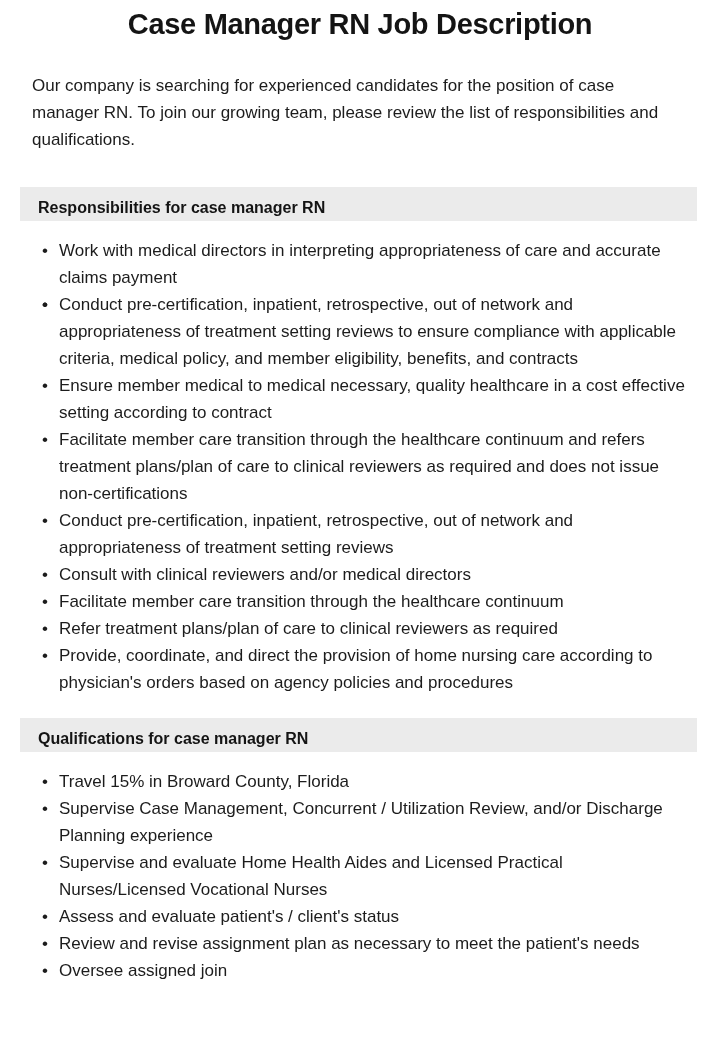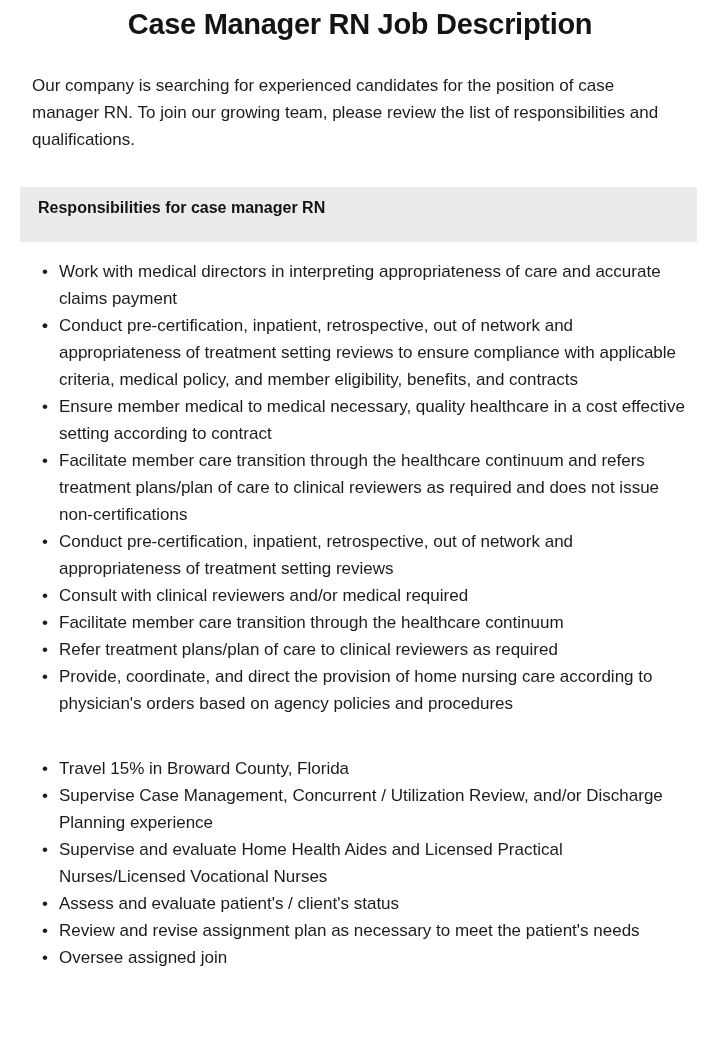--- a/index.html
+++ b/index.html
@@ -34,21 +34,21 @@
   .intro {
     margin: 12px;
     padding: 18px 34px 0 20px;
     font-size: 17px;
     line-height: 27px;
     color: #1c1c1c;
   }
   .section-band {
     background: #ebebeb;
     margin: 0 23px 0 20px;
-    padding: 11px 0 24px 18px;
+    padding: 11px 0 3px 18px;
     font-size: 16px;
     line-height: 20px;
     font-weight: 700;
     color: #141414;
     box-sizing: border-box;
   }
   .band-spacer-top { height: 22px; }
   .list {
     list-style: none;
     margin: 0;
@@ -89,28 +89,29 @@
 
   <div class="list-gap-before"></div>
 
   <ul class="list" id="responsibilities-list">
       <li class="list-item"><span class="bullet">•</span><span>Work with medical directors in interpreting appropriateness of care and accurate claims payment</span></li>
       <li class="list-item"><span class="bullet">•</span></li>
       <li class="list-item"><span class="bullet">•</span><span>Conduct pre-certification, inpatient, retrospective, out of network and appropriateness of treatment setting reviews to ensure compliance with applicable criteria, medical policy, and member eligibility, benefits, and contracts</span></li>
       <li class="list-item"><span class="bullet">•</span><span>Ensure member medical to medical necessary, quality healthcare in a cost effective setting according to contract</span></li>
       <li class="list-item"><span class="bullet">•</span><span>Facilitate member care transition through the healthcare continuum and refers treatment plans/plan of care to clinical reviewers as required and does not issue non-certifications</span></li>
       <li class="list-item"><span class="bullet">•</span><span>Conduct pre-certification, inpatient, retrospective, out of network and appropriateness of treatment setting reviews</span></li>
-      <li class="list-item"><span class="bullet">•</span><span>Consult with clinical reviewers and/or medical required</span></li>
+      <li class="list-item"><span class="bullet">•</span><span>Consult with clinical reviewers and/or medical directors</span></li>
       <li class="list-item"><span class="bullet">•</span><span>Facilitate member care transition through the healthcare continuum</span></li>
       <li class="list-item"><span class="bullet">•</span><span>Refer treatment plans/plan of care to clinical reviewers as required</span></li>
       <li class="list-item"><span class="bullet">•</span><span>Provide, coordinate, and direct the provision of home nursing care according to physician's orders based on agency policies and procedures</span></li>
     </ul>
 
   <div class="list-gap-after"></div>
 
+  <div class="section-band">Qualifications for case manager RN</div>
 
   <div class="list-gap-before"></div>
 
   <ul class="list" id="qualifications-list">
       <li class="list-item"><span class="bullet">•</span><span>Travel 15% in Broward County, Florida</span></li>
       <li class="list-item"><span class="bullet">•</span><span>Supervise Case Management, Concurrent / Utilization Review, and/or Discharge Planning experience</span></li>
       <li class="list-item"><span class="bullet">•</span><span>Supervise and evaluate Home Health Aides and Licensed Practical Nurses/Licensed Vocational Nurses</span></li>
       <li class="list-item"><span class="bullet">•</span><span>Assess and evaluate patient's / client's status</span></li>
       <li class="list-item"><span class="bullet">•</span><span>Review and revise assignment plan as necessary to meet the patient's needs</span></li>
       <li class="list-item"><span class="bullet">•</span><span>Oversee assigned join</span></li>

